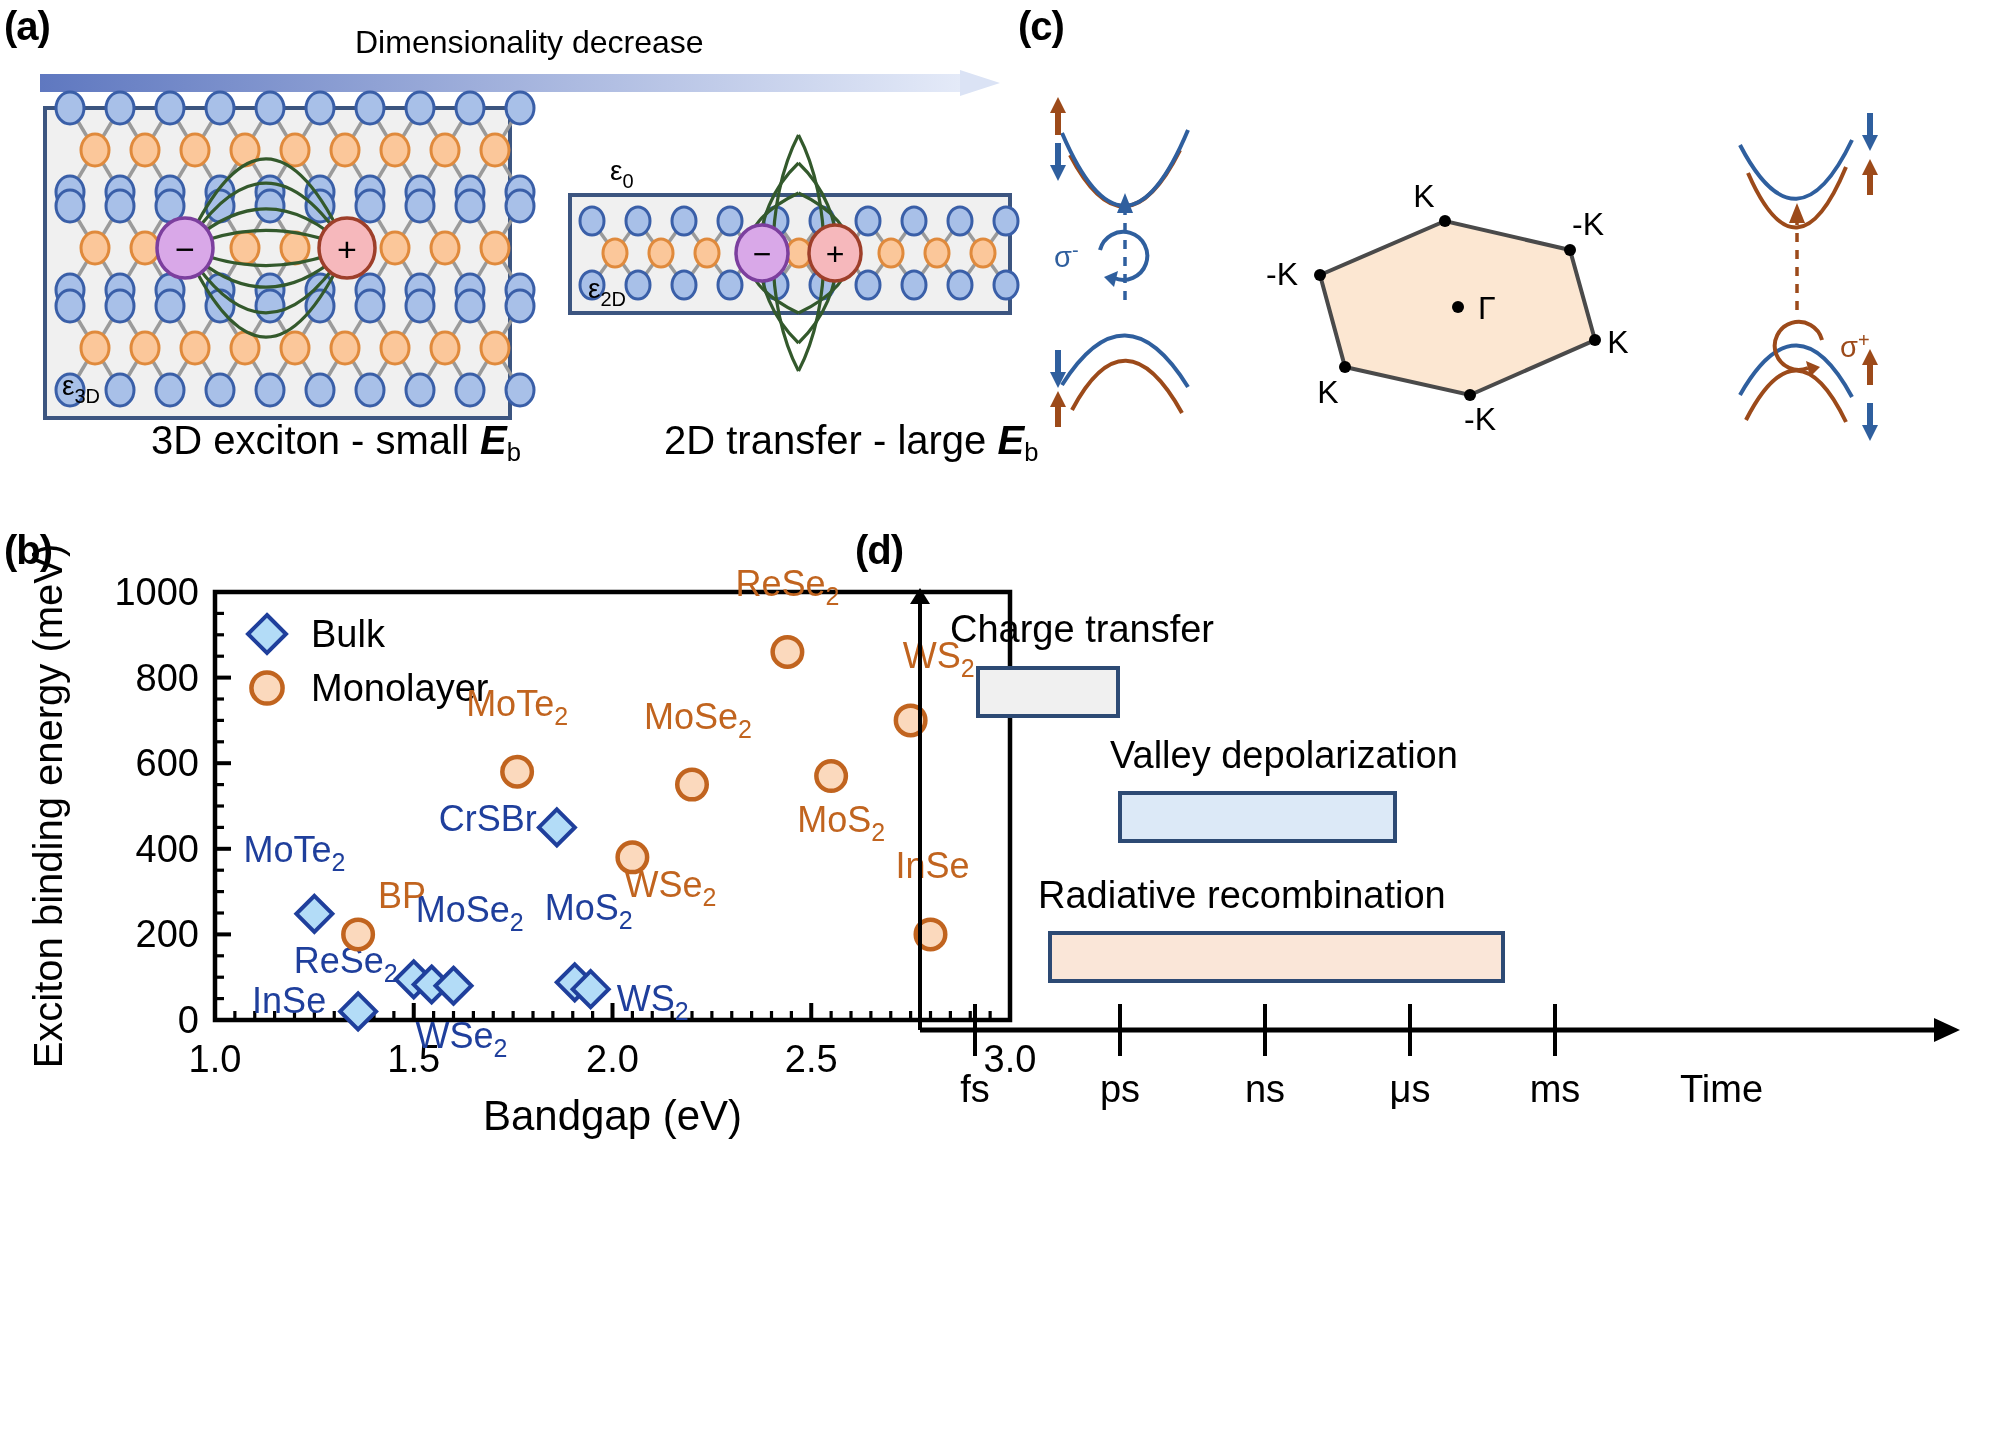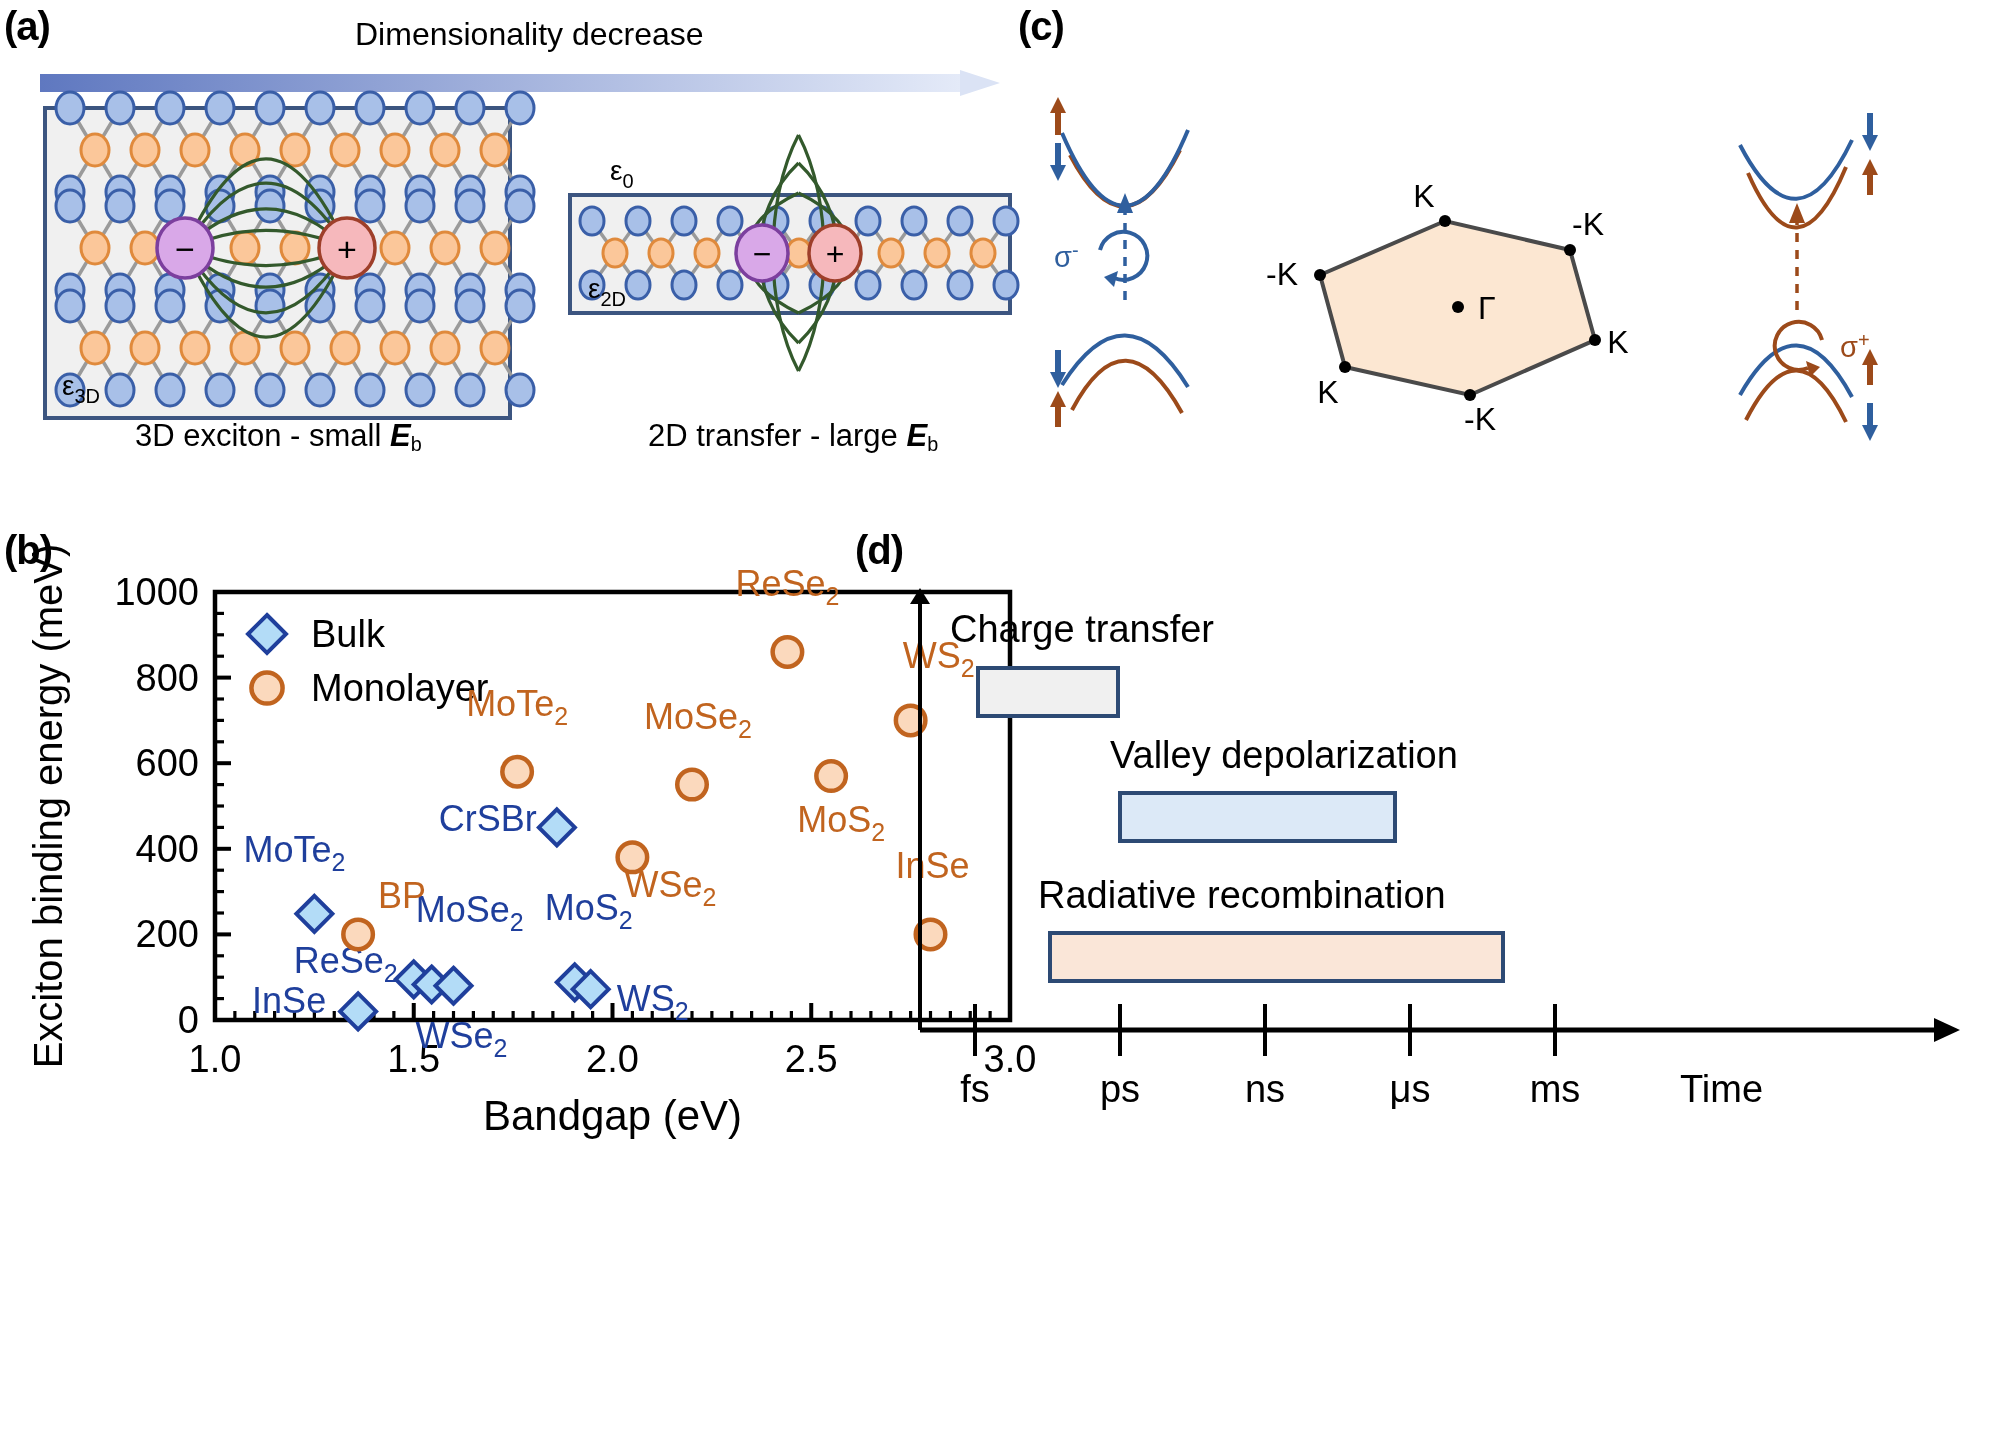--- a/index.html
+++ b/index.html
@@ -1,30 +1,30 @@
 <!DOCTYPE html>
 <html><head>
 <meta charset="utf-8">
 <style>
   html,body{margin:0;padding:0;background:#fff;}
   body{width:1996px;height:1430px;position:relative;
        font-family:"Liberation Sans",sans-serif;color:#000;overflow:hidden;}
   .panel-letter{position:absolute;font-weight:bold;font-size:40px;letter-spacing:-1px;}
   .abs{position:absolute;}
-  .cap{font-size:31px;}
+  .cap{font-size:40px;margin-left:16px;}
   svg{display:block;overflow:visible;}
   sub{font-size:.64em;vertical-align:-0.27em;}
   .ital{font-style:italic;font-weight:bold;}
 </style>
 </head>
 <body>
 
 <div class="panel-letter" style="left:4px;top:4px;">(a)</div>
 
-<div class="abs" style="left:355px;top:16px;font-size:32px;">Dimensionality decrease</div>
+<div class="abs" style="left:355px;top:24px;font-size:32px;">Dimensionality decrease</div>
 
 <svg class="abs" style="left:40px;top:70px;" width="980" height="360">
   <defs>
     <linearGradient id="arrGrad" x1="0" y1="0" x2="1" y2="0">
       <stop offset="0%" stop-color="#5f78c0"></stop>
         <stop offset="100%" stop-color="#e4eaf8"></stop>
     </linearGradient>
     <g id="dimer3d">
       <line x1="0" y1="0" x2="26" y2="26" stroke="#8a8a8a" stroke-width="4"></line>
     </g>

